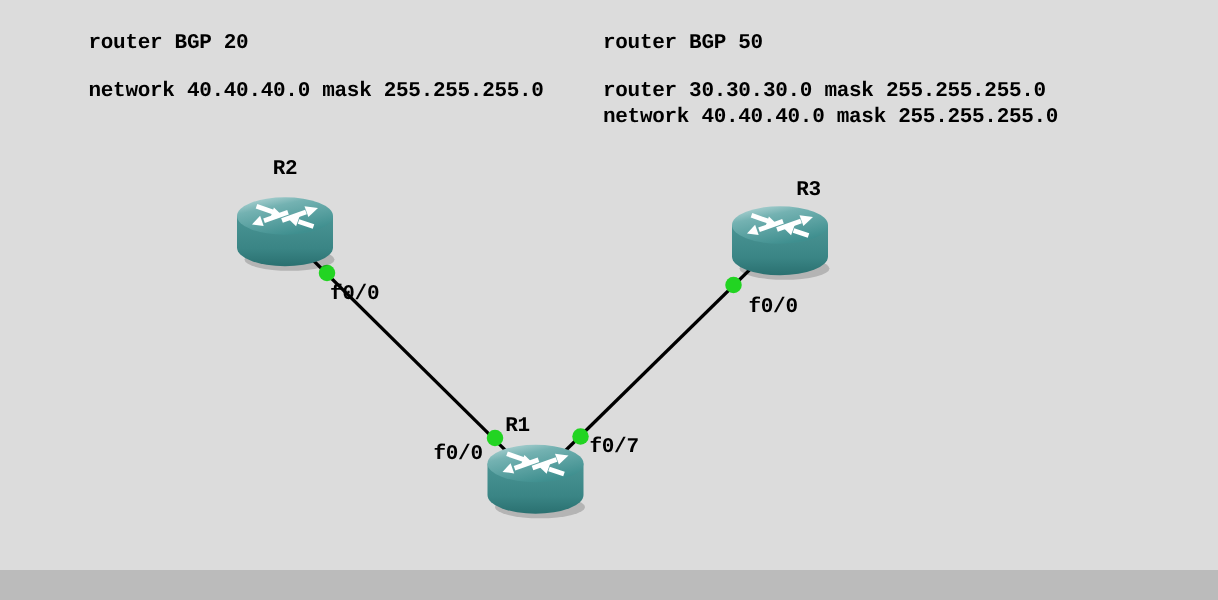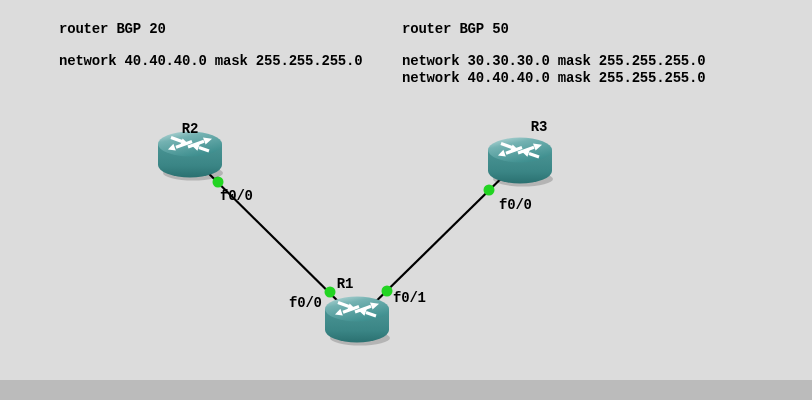--- a/index.html
+++ b/index.html
@@ -85,38 +85,38 @@
 
   <div class="annotation" style="left:59px;top:21px">
     <div>router BGP 20</div>
     <div class="gap"></div>
     <div>network 40.40.40.0 mask 255.255.255.0</div>
   </div>
 
   <div class="annotation" style="left:402px;top:21px">
     <div>router BGP 50</div>
     <div class="gap"></div>
-    <div>network 30.30.30.0 mask 255.255.255.0</div>
+    <div>router 30.30.30.0 mask 255.255.255.0</div>
     <div>network 40.40.40.0 mask 255.255.255.0</div>
   </div>
 
-  <div class="label node-label" style="left:190px;top:121px">R2</div>
+  <div class="label node-label" style="left:190px;top:105px">R2</div>
   <svg class="node-icon" style="left:155px;top:127px" width="70" height="56" viewBox="0 0 70 56">
     <use href="#router-shape"></use>
   </svg>
 
   <div class="label node-label" style="left:539px;top:119px">R3</div>
   <svg class="node-icon" style="left:485px;top:133px" width="70" height="56" viewBox="0 0 70 56">
     <use href="#router-shape"></use>
   </svg>
 
   <div class="label node-label" style="left:345px;top:276px">R1</div>
   <svg class="node-icon" style="left:322px;top:292px" width="70" height="56" viewBox="0 0 70 56">
     <use href="#router-shape"></use>
   </svg>
 
   <div class="label" style="left:220px;top:188px">f0/0</div>
   <div class="label" style="left:499px;top:197px">f0/0</div>
   <div class="label" style="left:289px;top:295px">f0/0</div>
-  <div class="label" style="left:393px;top:290px">f0/1</div>
+  <div class="label" style="left:393px;top:290px">f0/7</div>
 
 
 </div>
 
 </body></html>

